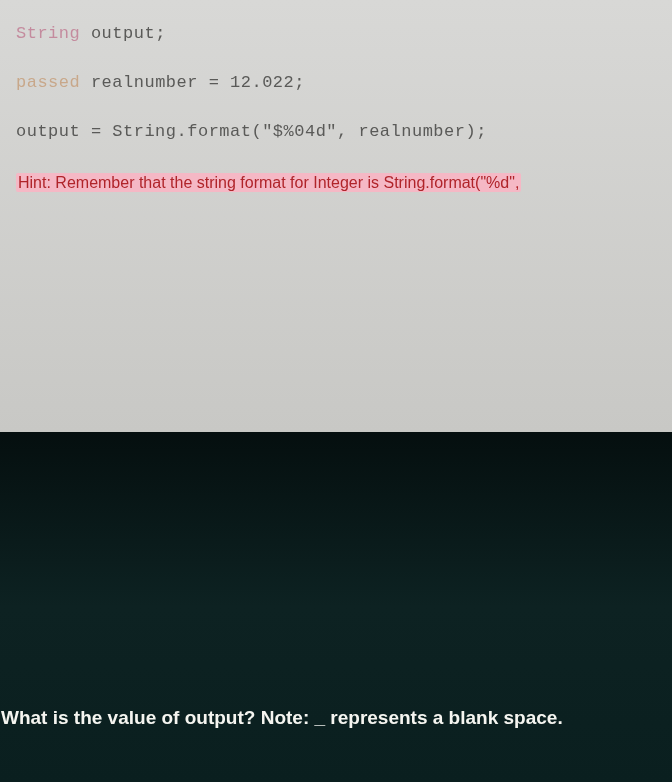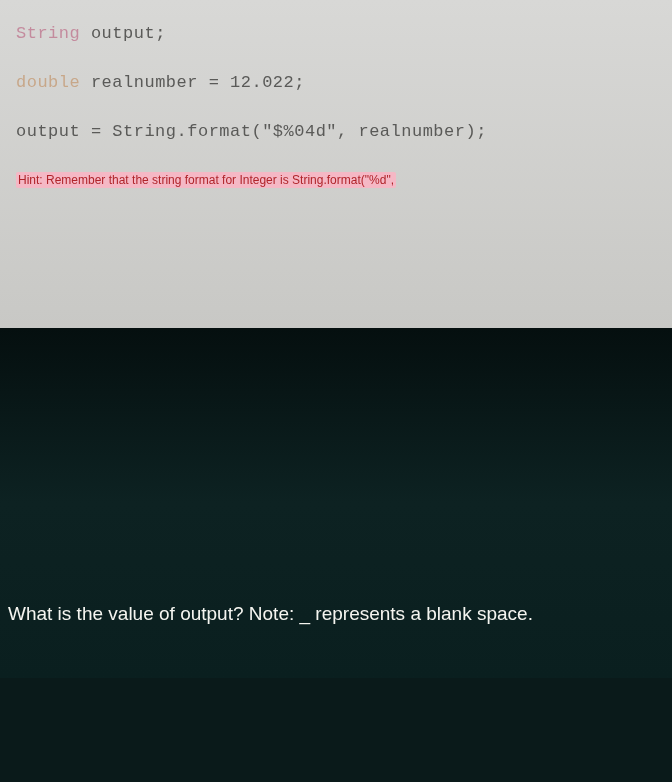--- a/index.html
+++ b/index.html
@@ -10,21 +10,21 @@
     body {
       width: 672px;
       height: 782px;
       font-family: sans-serif;
       background: #0a1a1a;
       overflow: hidden;
     }
     .code-panel {
       background: linear-gradient(to bottom, #d8d8d6, #c8c8c5);
       padding: 24px 16px 16px 16px;
-      height: 328px;
+      height: 432px;
       position: relative;
     }
     .code-line {
       font-family: 'Courier New', monospace;
       font-size: 17px;
       color: #5a5a58;
       margin-bottom: 30px;
       letter-spacing: 0.5px;
     }
     .code-line:last-of-type {
@@ -37,55 +37,55 @@
       color: #9a8a6a;
     }
     .keyword-double {
       color: #c08a5a;
     }
     .faded {
       opacity: 0.6;
     }
     .hint-text {
       font-family: sans-serif;
-      font-size: 12px;
+      font-size: 16px;
       color: #b0242a;
       line-height: 1.5;
       margin-top: 22px;
     }
     .highlight {
       background-color: #f5b8c5;
       padding: 1px 2px;
       border-radius: 2px;
     }
     .dark-panel {
       background: linear-gradient(to bottom, #050f0f 0%, #0d2222 50%, #0a1f1f 100%);
       height: 350px;
       position: relative;
       display: flex;
       align-items: flex-end;
       padding-bottom: 50px;
     }
     .question-text {
       color: #f5f5f0;
       font-size: 19px;
-      font-weight: 400;
-      padding: 0 8px;
+      font-weight: 700;
+      padding: 0 1px;
       line-height: 1.4;
     }
   </style>
 </head>
 <body>
 
 <div class="code-panel">
   <div class="code-line">
     <span class="keyword-string faded">String</span><span> output;</span>
   </div>
   <div class="code-line">
-    <span class="keyword-double faded">double</span><span> realnumber = 12.022;</span>
+    <span class="keyword-double faded">passed</span><span> realnumber = 12.022;</span>
   </div>
   <div class="code-line">
     <span>output = String.format("$%04d", realnumber);</span>
   </div>
   <div class="hint-text">
     <span class="highlight">Hint: Remember that the string format for Integer is String.format("%d",</span><br>
     <br>
   </div>
 </div>
 

